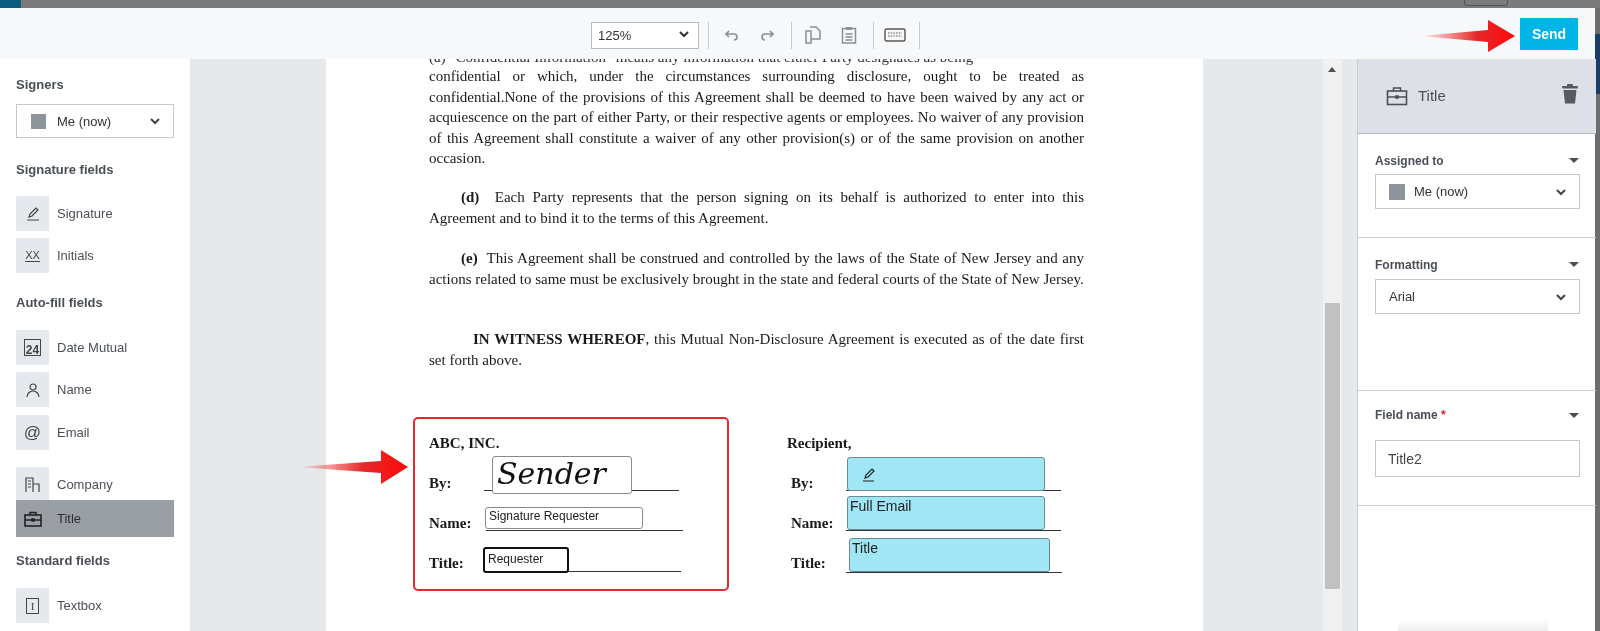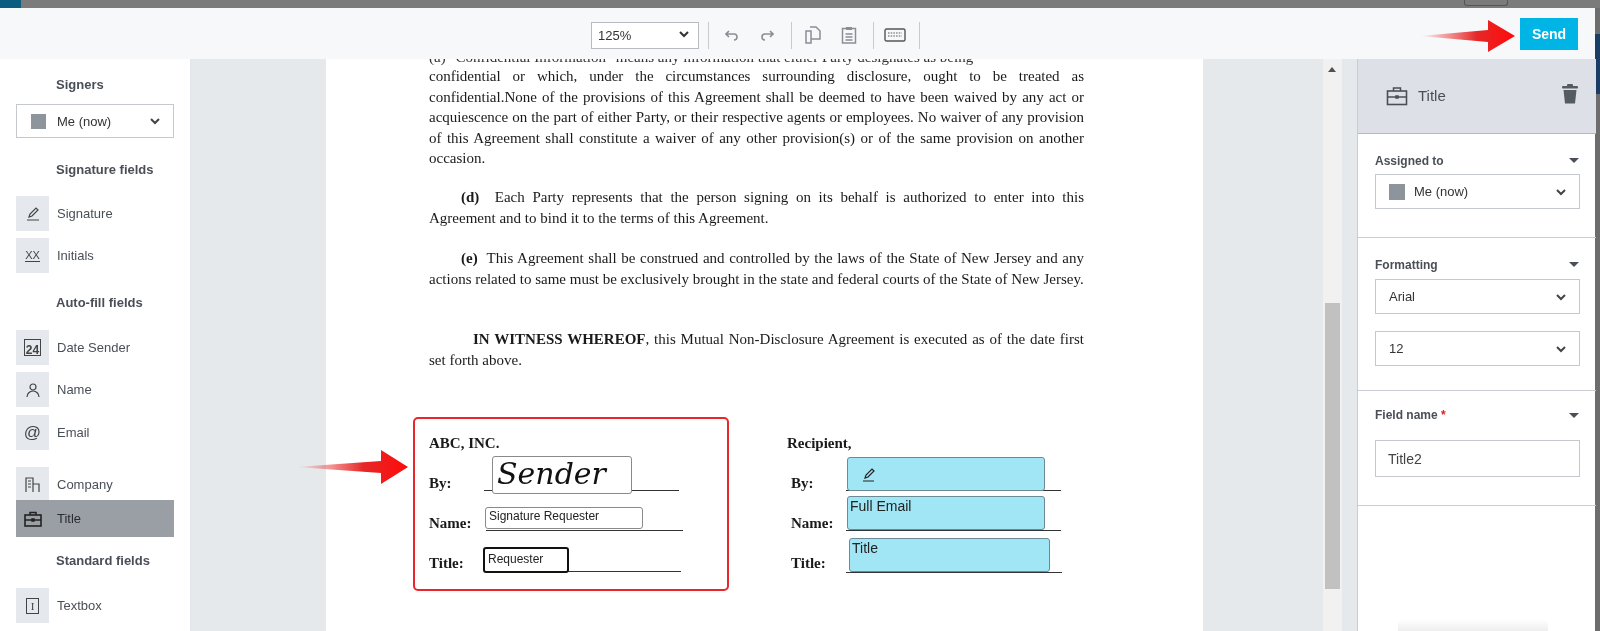--- a/index.html
+++ b/index.html
@@ -15,21 +15,21 @@
   .toolbar { position: absolute; left: 0; top: 0; width: 1595px; height: 51px; background: #f7f8fa; }
   .zoom-select { position: absolute; left: 591px; top: 14px; width: 108px; height: 27px; border: 1px solid #b8bcc2; background: #fff; font-size: 13px; color: #333; padding: 5px 6px; }
   .zoom-select .chev { position: absolute; right: 8px; top: 5px; width: 12px; height: 12px; }
   .tb-sep { position: absolute; top: 14px; width: 1px; height: 27px; background: #c8ccd1; }
   .tb-icon { position: absolute; top: 16px; width: 22px; height: 22px; display: flex; align-items: center; justify-content: center; }
   .send-btn { position: absolute; left: 1520px; top: 10px; width: 58px; height: 32px; background: #00b4e6; color: #fff; font-weight: bold; font-size: 14px; border: none; display: flex; align-items: center; justify-content: center; }
   .arrow-top { position: absolute; left: 1420px; top: 10px; width: 95px; height: 36px; }
 
   
   .sidebar { position: absolute; left: 0; top: 51px; width: 191px; height: 572px; background: #fff; border-right: 1px solid #e2e5e9; }
-  .sb-heading { position: absolute; left: 16px; font-size: 13px; font-weight: bold; color: #4a4f57; margin-left: 40px; }
+  .sb-heading { position: absolute; left: 16px; font-size: 13px; font-weight: bold; color: #4a4f57; }
   .sb-select { position: absolute; left: 16px; top: 45px; width: 158px; height: 34px; border: 1px solid #c5c9ce; background: #fff; }
   .sb-select .swatch { position: absolute; left: 14px; top: 9px; width: 15px; height: 15px; background: #8e949b; }
   .sb-select .lbl { position: absolute; left: 40px; top: 9px; font-size: 13px; color: #333; }
   .sb-select .chev { position: absolute; right: 12px; top: 10px; width: 12px; height: 12px; }
   .sb-item { position: absolute; left: 16px; width: 158px; height: 35px; display: flex; align-items: center; }
   .sb-item .ico { width: 33px; height: 35px; background: #e5e8ec; display: flex; align-items: center; justify-content: center; color: #444; font-size: 12px; }
   .sb-item .txt { margin-left: 8px; font-size: 13px; color: #4a4f57; }
   .sb-item.active { background: #9a9fa6; }
   .sb-item.active .ico { background: transparent; }
   .sb-item.active .txt { color: #2a2d31; }
@@ -160,21 +160,21 @@
           <span style="font-size:11px;border-bottom:1.5px solid #444;line-height:11px;">XX</span>
         </div>
       <span class="txt">Initials</span>
     </div>
 
     <div class="sb-heading" style="top:236px">Auto-fill fields</div>
     <div class="sb-item" style="top:271px">
       <div class="ico">
           <span style="border:1.3px solid #444;font-size:12px;font-weight:bold;padding:6px 1px 0;line-height:9px;">24</span>
         </div>
-      <span class="txt">Date Sender</span>
+      <span class="txt">Date Mutual</span>
     </div>
     <div class="sb-item" style="top:313px">
       <div class="ico">
           <svg width="14" height="14" viewBox="0 0 14 14">
             <circle cx="7" cy="4" r="3" stroke="#444" stroke-width="1.2" fill="none"></circle>
             <path d="M1 14 A6 6 0 0 1 13 14" stroke="#444" stroke-width="1.2" fill="none"></path>
           </svg>
         </div>
       <span class="txt">Name</span>
     </div>
@@ -293,26 +293,20 @@
 
     <div class="rp-section" style="top:179px;height:153px">
       <span class="rp-label" style="top:20px">Formatting</span>
       <span class="rp-caret" style="top:24px"></span>
       <div class="rp-select" style="top:41px">
         <span class="lbl" style="left:13px">Arial</span>
         <svg class="chev" viewBox="0 0 12 12">
             <path d="M2 4 L6 8 L10 4" stroke="#444" stroke-width="2" fill="none"></path>
           </svg>
       </div>
-      <div class="rp-select" style="top:93px">
-        <span class="lbl" style="left:13px">12</span>
-        <svg class="chev" viewBox="0 0 12 12">
-            <path d="M2 4 L6 8 L10 4" stroke="#444" stroke-width="2" fill="none"></path>
-          </svg>
-      </div>
     </div>
 
     <div class="rp-section" style="top:332px;height:115px">
       <span class="rp-label" style="top:17px"><span>Field name</span> <span class="req">*</span></span>
       <span class="rp-caret" style="top:22px"></span>
       <input class="rp-input" style="top: 49px;" value="Title2">
     </div>
     <div class="rp-bottomshadow"></div>
   </div>
 </div>

